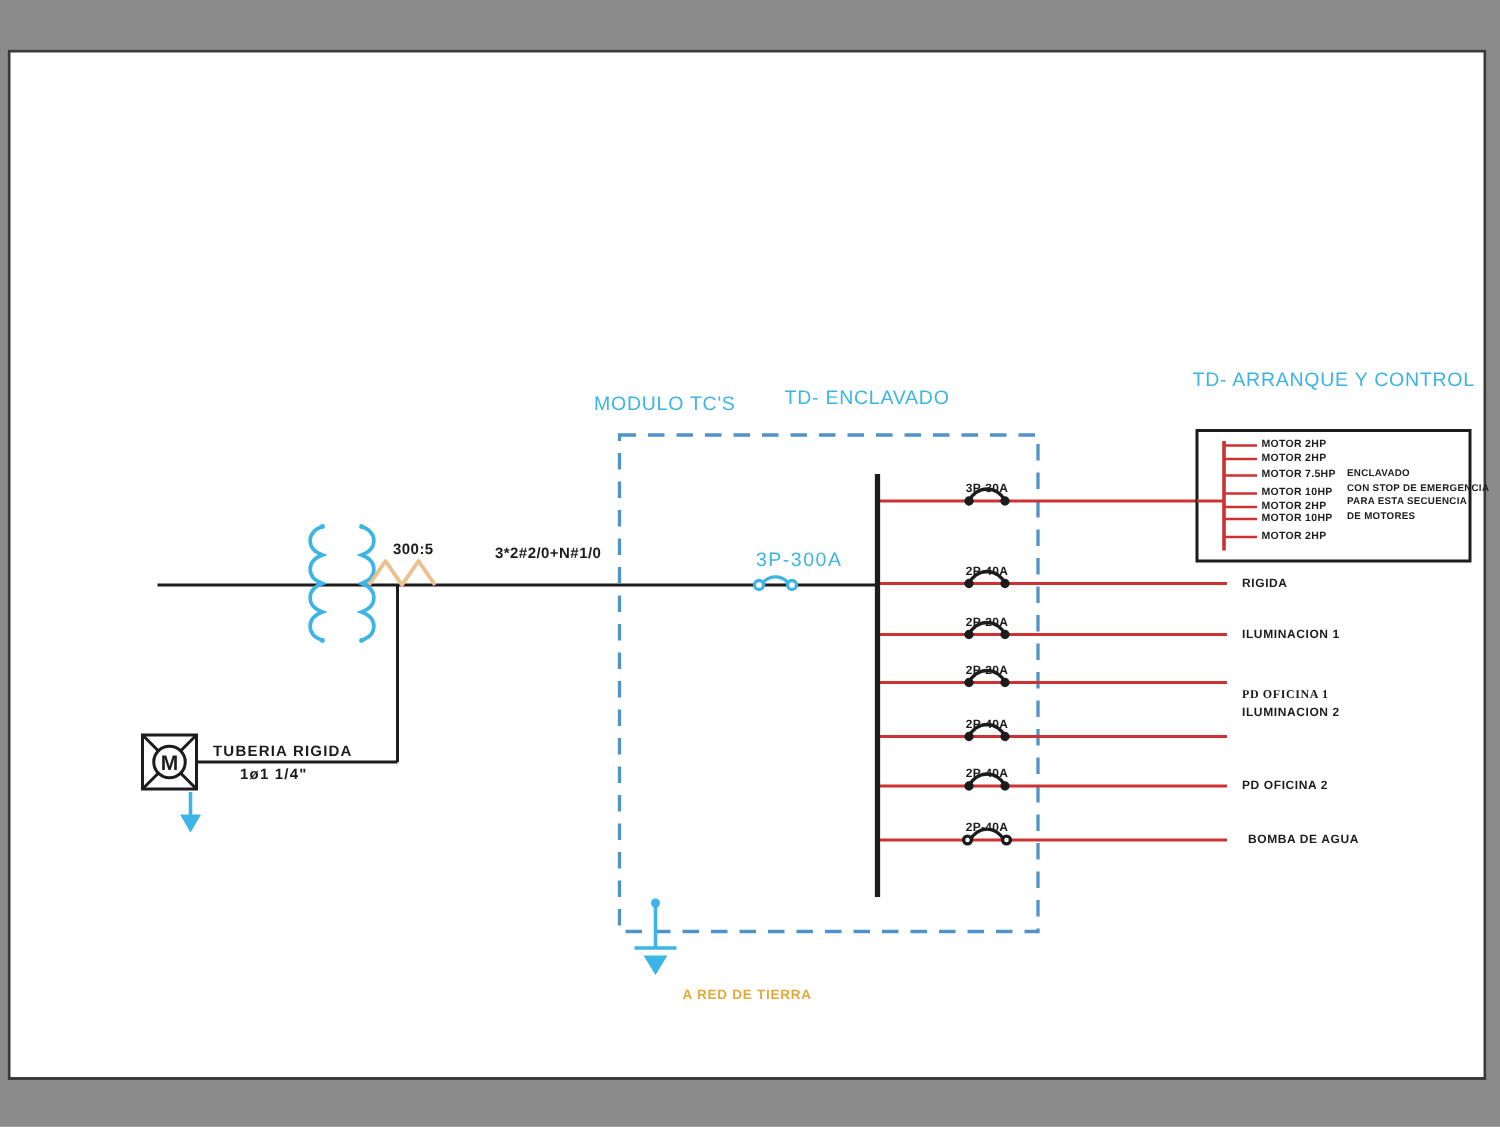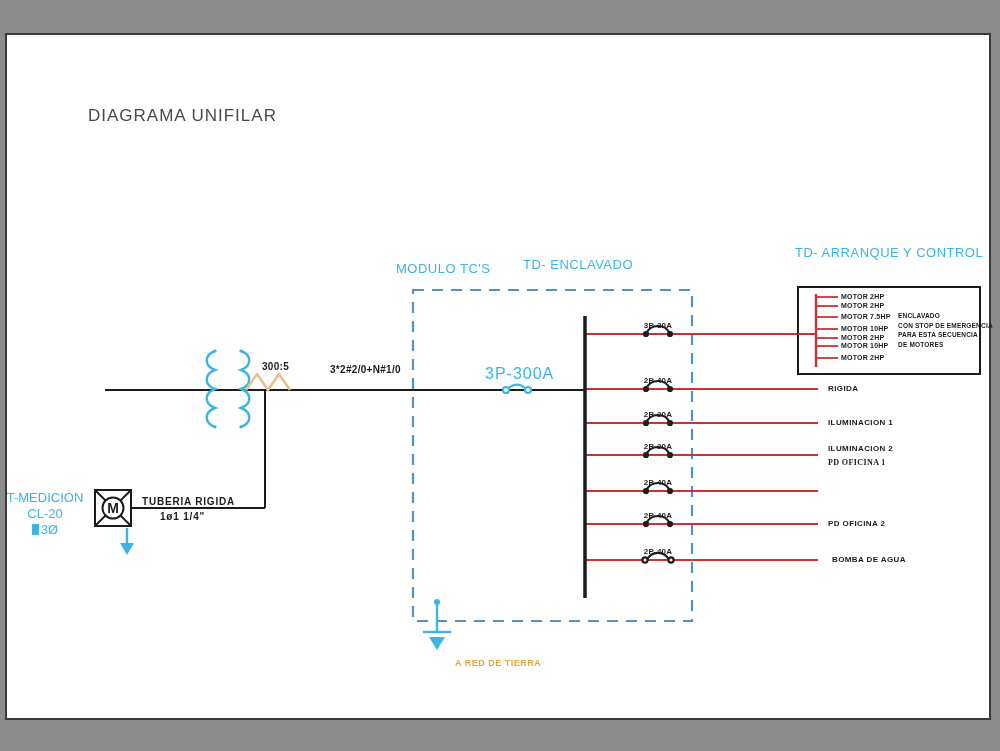--- a/index.html
+++ b/index.html
@@ -17,21 +17,21 @@
   .xfmr .u{text-decoration:underline;}
   .small-b{font-size:10px;font-weight:bold;letter-spacing:0.3px;}
   .brk{width:60px;text-align:center;font-size:8px;font-weight:bold;letter-spacing:0.2px;}
   .load{font-size:8px;font-weight:bold;letter-spacing:0.4px;}
   .motor{font-size:7px;font-weight:bold;letter-spacing:0.2px;line-height:7px;}
   .note{font-size:6.5px;font-weight:bold;line-height:9.5px;letter-spacing:0.2px;}
   .med{width:86px;text-align:center;font-size:13px;line-height:16px;}
   .blockglyph{display:inline-block;width:7px;height:11px;background:#3cb4e5;margin-right:2px;
               vertical-align:-1px;}
   .gold{color:#e4a83c;font-size:9px;font-weight:bold;letter-spacing:0.5px;}
-  .mainbrk{font-size:16px;letter-spacing:1px;}
+  .mainbrk{font-size:13px;letter-spacing:1px;margin-left:19px;}
 </style>
 </head>
 <body>
 
 <div id="root">
 
   <div class="sheet"></div>
 
   <svg class="overlay" viewBox="0 0 1000 751">
 
@@ -144,21 +144,20 @@
     </g>
 
     <g>
       <circle cx="437" cy="602" r="3" fill="#3cb4e5"></circle>
       <path d="M437,602 V632" stroke="#3cb4e5" stroke-width="2.4" fill="none"></path>
       <path d="M423,632 H451" stroke="#3cb4e5" stroke-width="2.4" fill="none"></path>
       <polygon points="429,637 445,637 437,650" fill="#3cb4e5"></polygon>
     </g>
   </svg>
 
-  <div class="txt title" style="left:88px;top:106px;">DIAGRAMA UNIFILAR</div>
 
 
   <div class="txt small-b ink" style="left:262px;top:361px;">300:5</div>
 
   <div class="txt small-b ink" style="left:330px;top:364px;">3*2#2/0+N#1/0</div>
 
   <div class="txt hdr cyan" style="left:396px;top:261px;">MODULO TC'S</div>
   <div class="txt hdr cyan" style="left:523px;top:257px;">TD- ENCLAVADO</div>
   <div class="txt hdr cyan" style="left:795px;top:245px;">TD- ARRANQUE Y CONTROL</div>
 
@@ -167,44 +166,39 @@
   <div class="txt brk ink" style="left:628px;top:321px;">3P-30A</div>
   <div class="txt brk ink" style="left:628px;top:376px;">2P-40A</div>
   <div class="txt brk ink" style="left:628px;top:410px;">2P-20A</div>
   <div class="txt brk ink" style="left:628px;top:442px;">2P-20A</div>
   <div class="txt brk ink" style="left:628px;top:478px;">2P-40A</div>
   <div class="txt brk ink" style="left:628px;top:511px;">2P-40A</div>
   <div class="txt brk ink" style="left:628px;top:547px;">2P-40A</div>
 
   <div class="txt load ink" style="left:828px;top:384px;">RIGIDA</div>
   <div class="txt load ink" style="left:828px;top:418px;">ILUMINACION 1</div>
-  <div class="txt load ink" style="left:828px;top:444px;">ILUMINACION 2</div>
+  <div class="txt load ink" style="left:828px;top:470px;">ILUMINACION 2</div>
   <div class="txt load ink" style="left:828px;top:458px;font-family:Liberation Serif, serif;">PD OFICINA 1</div>
   <div class="txt load ink" style="left:828px;top:519px;">PD OFICINA 2</div>
   <div class="txt load ink" style="left:832px;top:555px;">BOMBA DE AGUA</div>
 
   <div class="txt motor ink" style="left:841px;top:293px;">MOTOR 2HP</div>
   <div class="txt motor ink" style="left:841px;top:302px;">MOTOR 2HP</div>
   <div class="txt motor ink" style="left:841px;top:313px;">MOTOR 7.5HP</div>
   <div class="txt motor ink" style="left:841px;top:325px;">MOTOR 10HP</div>
   <div class="txt motor ink" style="left:841px;top:334px;">MOTOR 2HP</div>
   <div class="txt motor ink" style="left:841px;top:342px;">MOTOR 10HP</div>
   <div class="txt motor ink" style="left:841px;top:354px;">MOTOR 2HP</div>
 
   <div class="txt note ink" style="left:898px;top:311px;">
     <div>ENCLAVADO</div>
     <div>CON STOP DE EMERGENCIA</div>
     <div>PARA ESTA SECUENCIA</div>
     <div>DE MOTORES</div>
   </div>
 
-  <div class="txt med cyan" style="left:2px;top:490px;">
-    <div>T-MEDICION</div>
-    <div>CL-20</div>
-    <div><span class="blockglyph"></span><span>3Ø</span></div>
-  </div>
 
   <div class="txt small-b ink" style="left:142px;top:496px;letter-spacing:0.8px;">TUBERIA RIGIDA</div>
   <div class="txt small-b ink" style="left:160px;top:511px;letter-spacing:0.8px;">1ø1 1/4"</div>
 
   <div class="txt gold" style="left:455px;top:658px;">A RED DE TIERRA</div>
 
 </div>
 
 </body></html>

